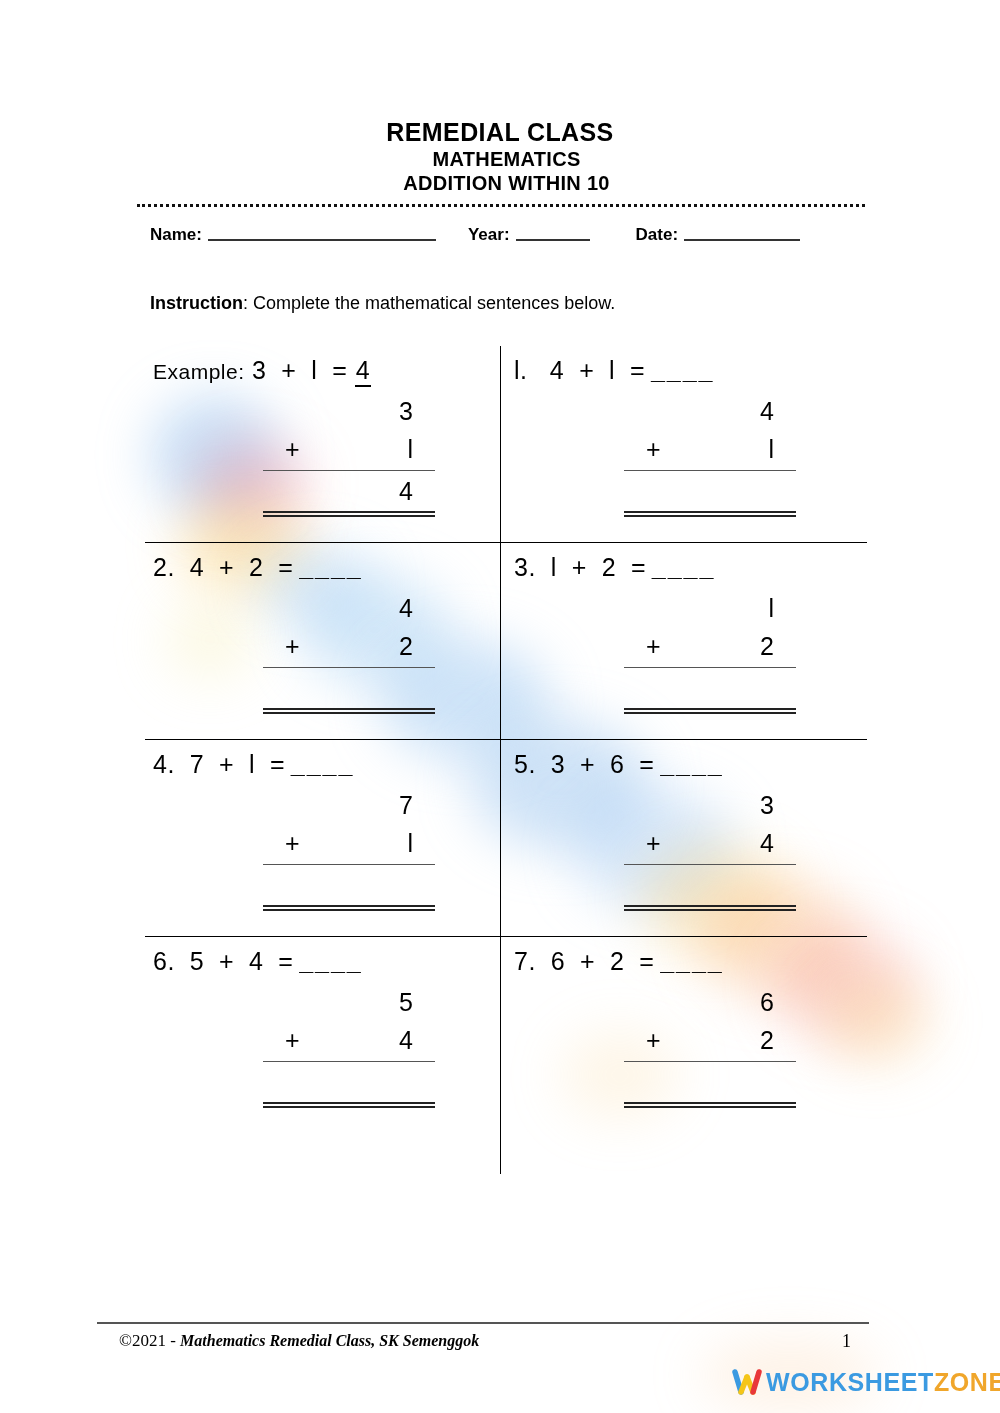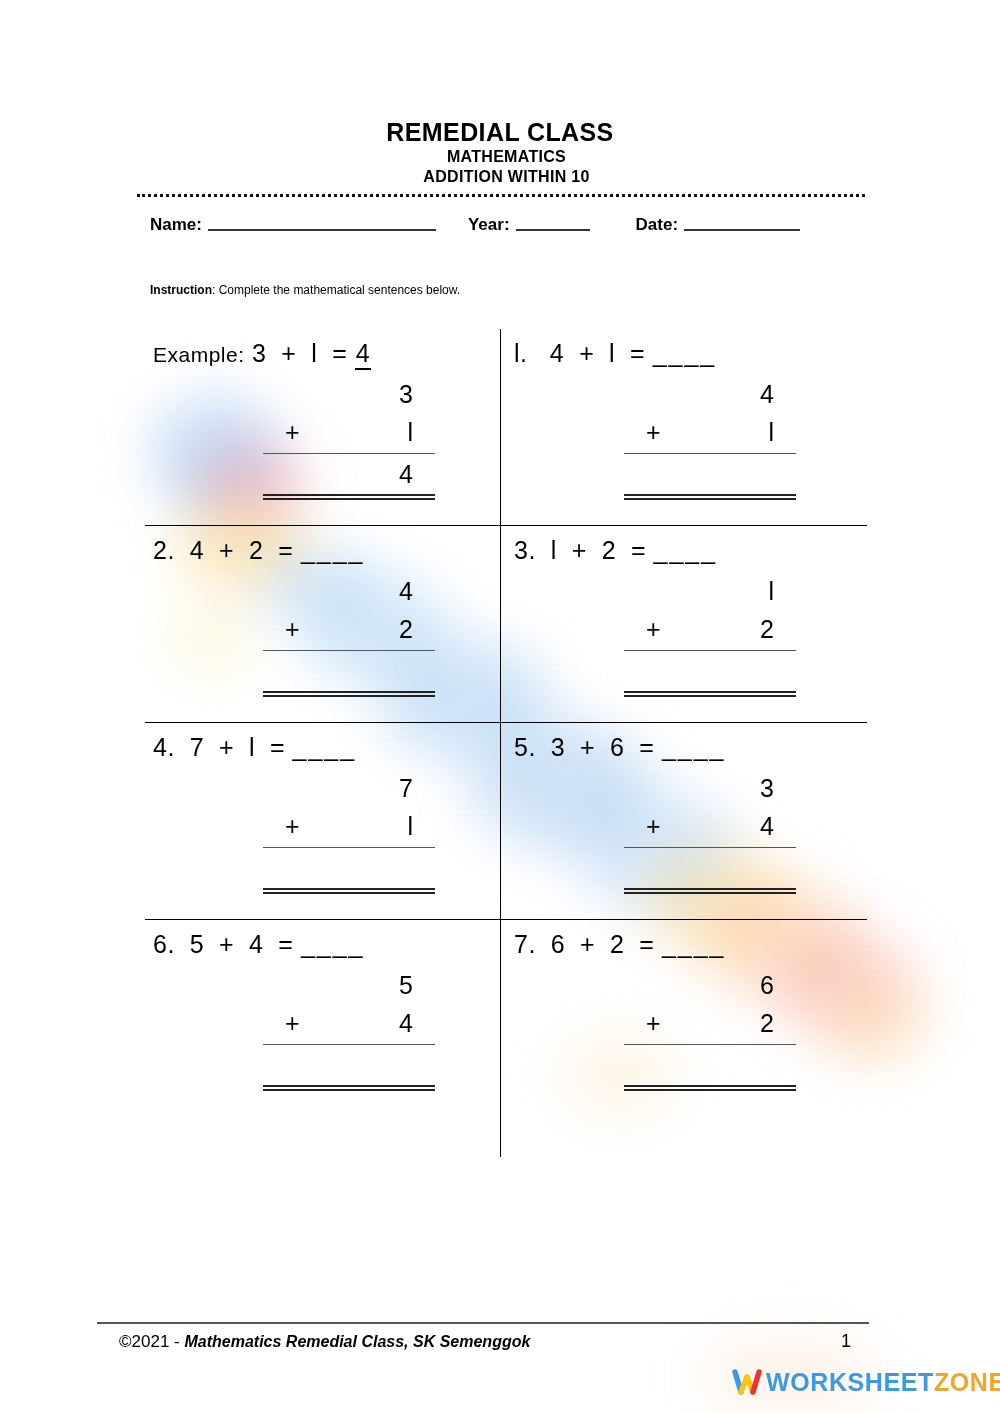--- a/index.html
+++ b/index.html
@@ -50,21 +50,21 @@
     text-align: center;
     padding-top: 118px;
   }
   .title-main {
     font-size: 25px;
     font-weight: bold;
     letter-spacing: .4px;
     line-height: 1.16;
   }
   .title-sub {
-    font-size: 16px;
+    font-size: 20px;
     font-weight: bold;
     letter-spacing: .3px;
     line-height: 1.22;
     margin-left: 13px;
   }
   .dotted-rule {
     margin: 8px 135px 0 137px;
     border-top: 3px dotted #111;
     height: 0;
   }
@@ -86,21 +86,21 @@
   }
   .w-name { width: 228px; margin-left: 6px; }
   .w-year { width: 74px; margin-left: 6px; }
   .w-date { width: 116px; margin-left: 6px; }
   .gap-1 { width: 32px; }
   .gap-2 { width: 46px; }
 
   
   .instruction {
     margin: 48px 0 0 150px;
-    font-size: 12px;
+    font-size: 18px;
   }
   .instruction b { font-weight: bold; }
 
   
   .grid {
     position: relative;
     margin: 32px 0 0 145px;
     width: 722px;
   }
   .vrule {
@@ -129,21 +129,21 @@
   
   .sentence {
     font-size: 25px;
     letter-spacing: .5px;
     white-space: pre;
     padding-left: 8px;
   }
   .sentence .lbl { font-size: 25px; }
   .sentence .ex-lbl { font-size: 21px; }
   .ans-underline { border-bottom: 2px solid #000; padding: 0 1px 1px 1px; }
-  .blank { letter-spacing: 2px; }
+  .blank { letter-spacing: 2px; font-style: italic; }
 
   
   .vsum {
     position: absolute;
     left: 118px;
     top: 46px;
     width: 172px;
     font-size: 25px;
   }
   .vsum .line1,
@@ -188,24 +188,24 @@
     top: 1322px;
     width: 772px;
   }
   .footer-rule {
     border-top: 2px solid #555;
     width: 772px;
   }
   .footer-row {
     display: flex;
     justify-content: space-between;
-    align-items: center;
+    align-items: flex-start;
     margin-top: 7px;
     padding: 0 18px 0 22px;
-    font-family: Liberation Sans, sans-serif;
+    font-family: Liberation Serif, serif;
     font-size: 17px;
   }
   .footer-left .cright { font-style: normal; }
   .footer-left .ital { font-style: italic; font-weight: bold; font-size: 16px; }
   .footer-page { font-size: 18px; }
 
   
   .wz-logo {
     position: absolute;
     left: 732px;

